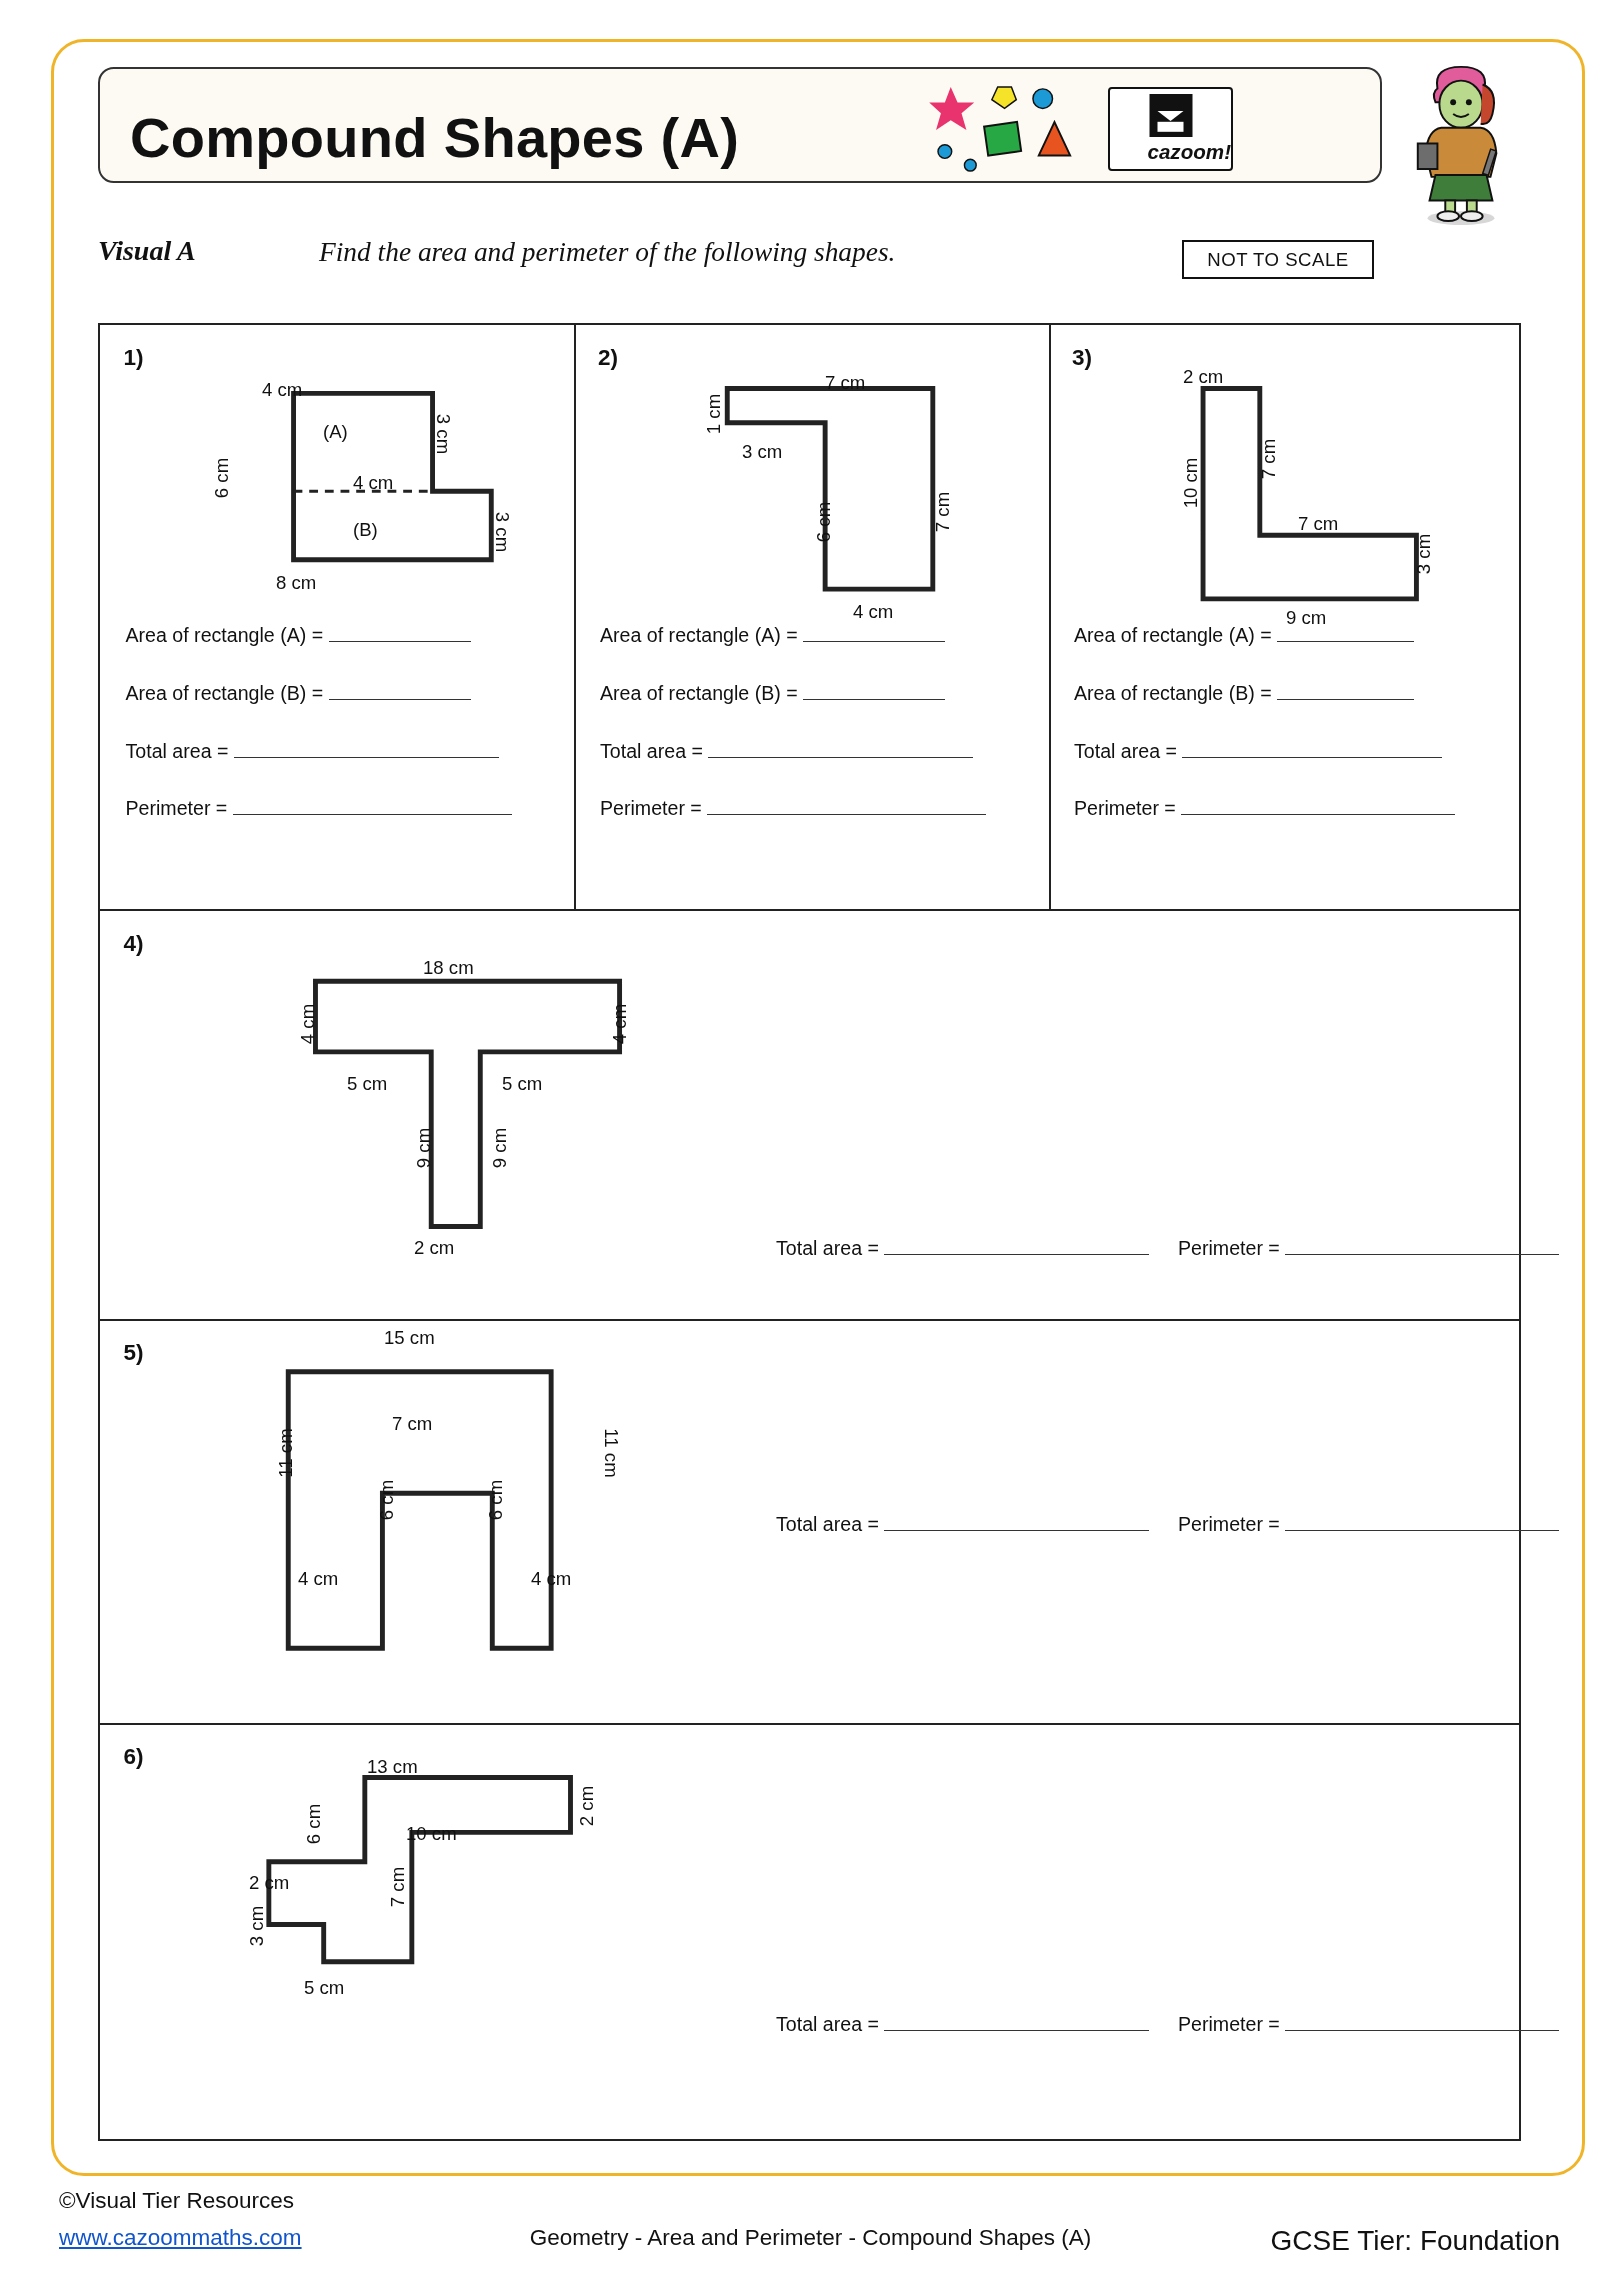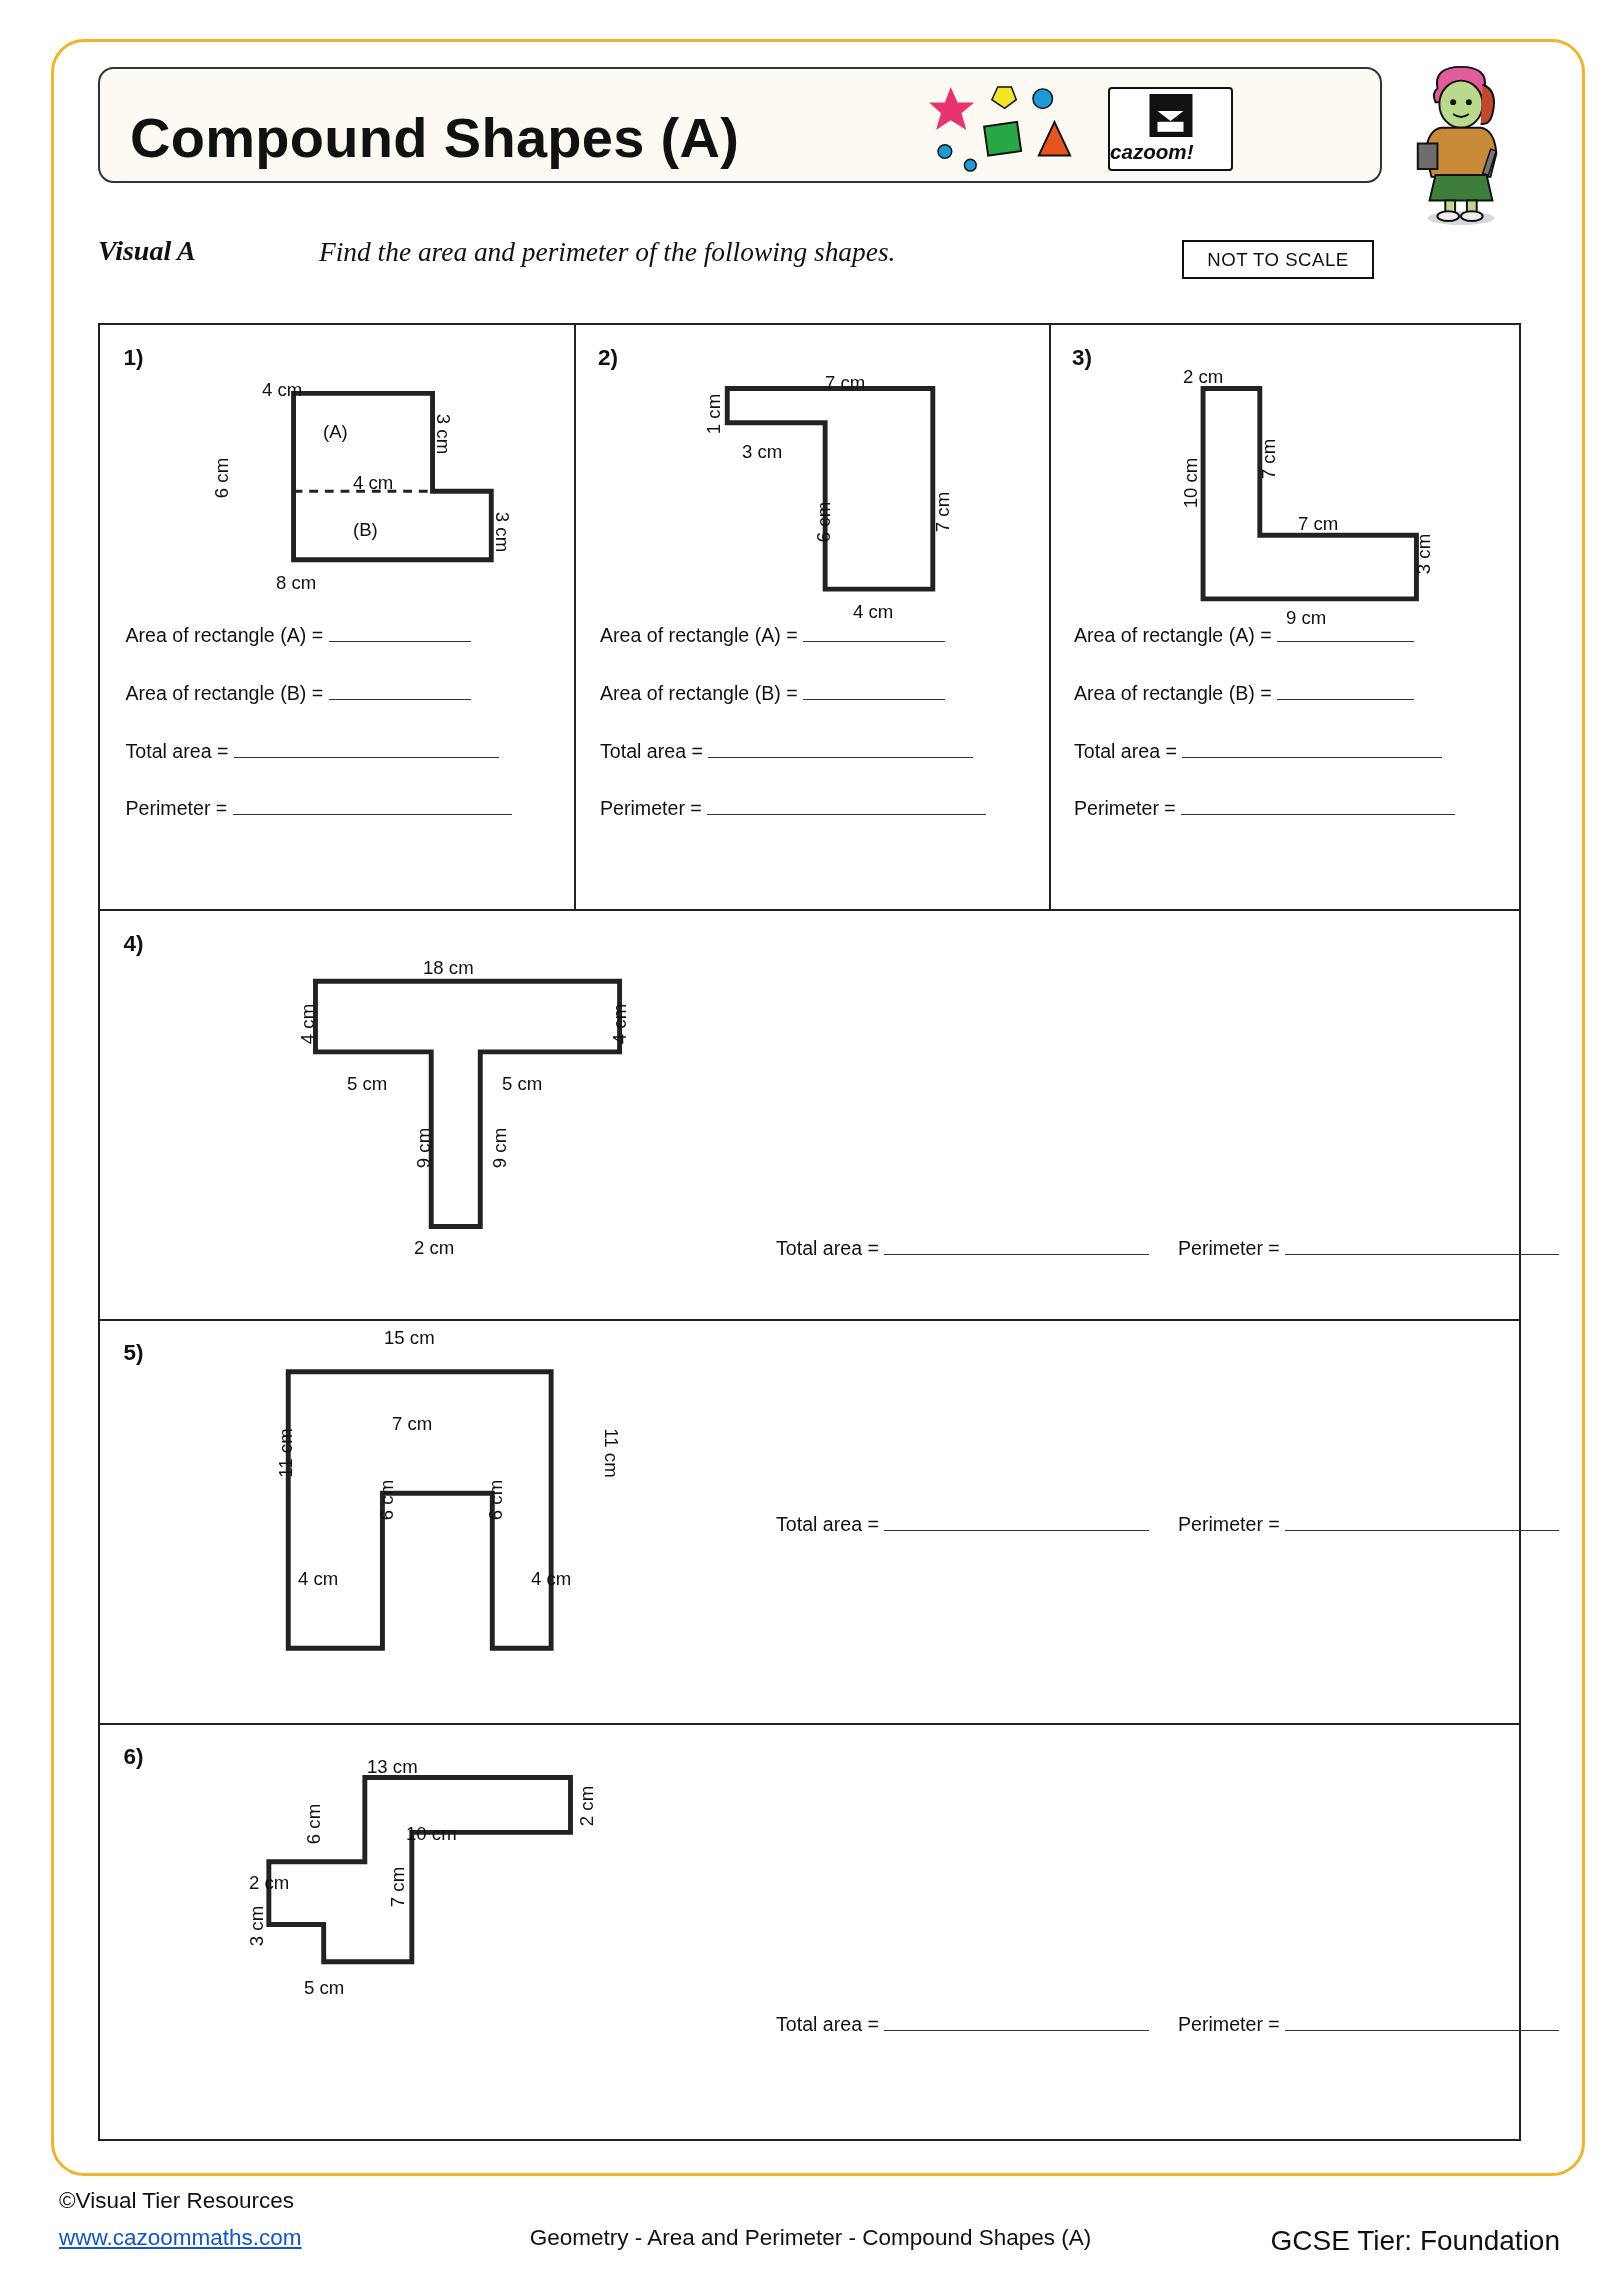--- a/index.html
+++ b/index.html
@@ -33,21 +33,21 @@
     position:absolute; right:147px; top:17.6px; width:125px; height:84px;
     background:#ffffff; border:2px solid #111; border-radius:3.9px;
   }
   .cazoom-logo .hour { position:absolute; left:50%; top:5.9px; transform:translateX(-50%); width:43px; height:43px; background:#111; }
   .cazoom-logo .hour:after {
     content:""; position:absolute; left:50%; top:50%; transform:translate(-50%,-50%);
     width:0; height:0; border-left:13.7px solid transparent; border-right:13.7px solid transparent;
     border-top:10.8px solid #fff; box-shadow:0 10.8px 0 0px #fff;
   }
   .cazoom-logo .word {
-    position:absolute; bottom:4.9px; left:0; width:100%; text-align:left;
+    position:absolute; bottom:4.9px; left:0; width:100%; text-align:right;
     font-size:20.6px; font-weight:bold; font-style:italic; color:#111;
   }
   .mascot { position:absolute; right:29px; top:39px; width:118px; height:167px; }
 
   
   .section-label {
     position:absolute; left:98px; top:235px;
     font-family:"Liberation Serif", serif; font-size:28px; font-weight:bold; font-style:italic; color:#111;
   }
   .section-instruction {

